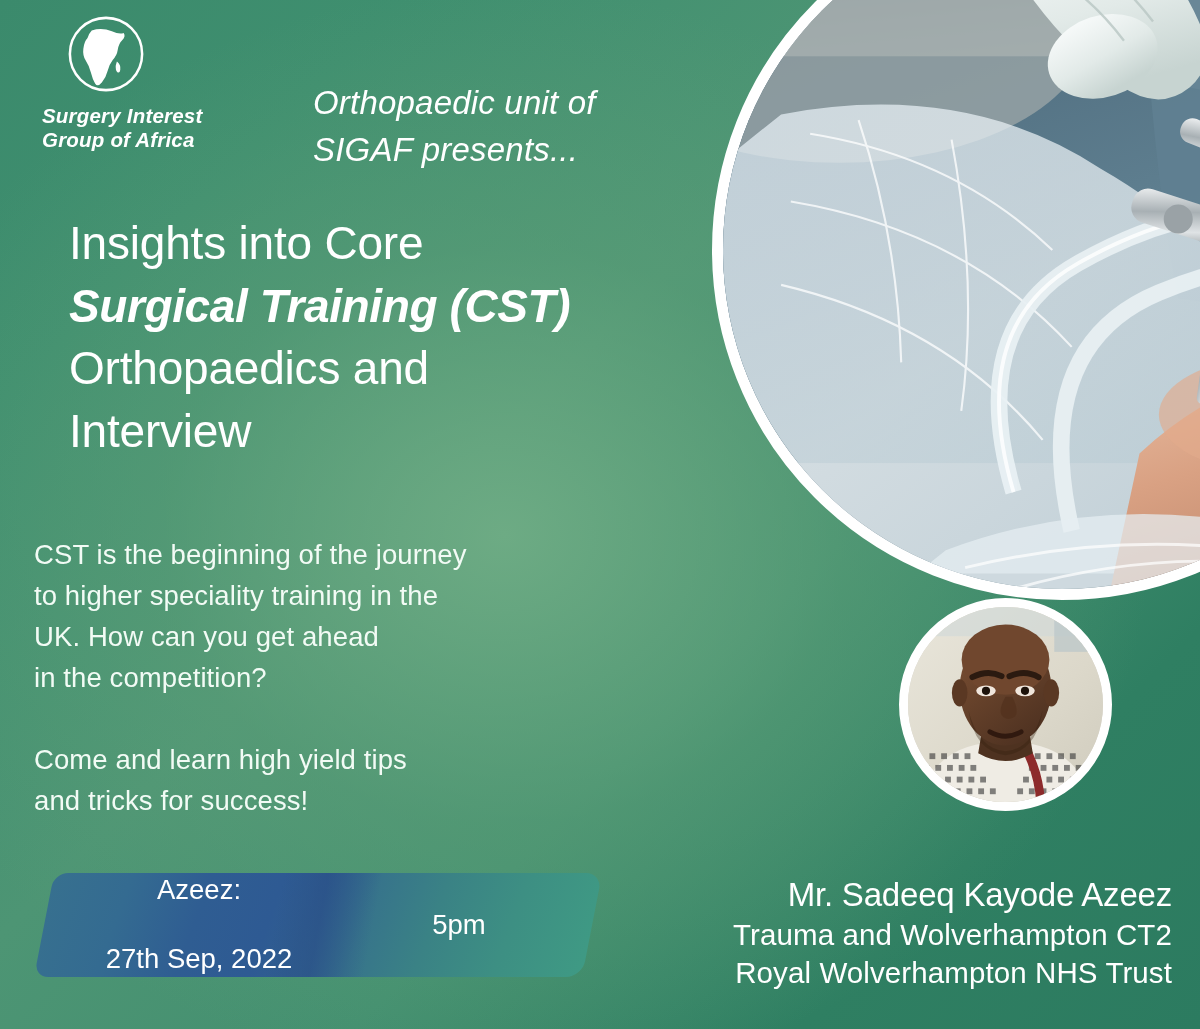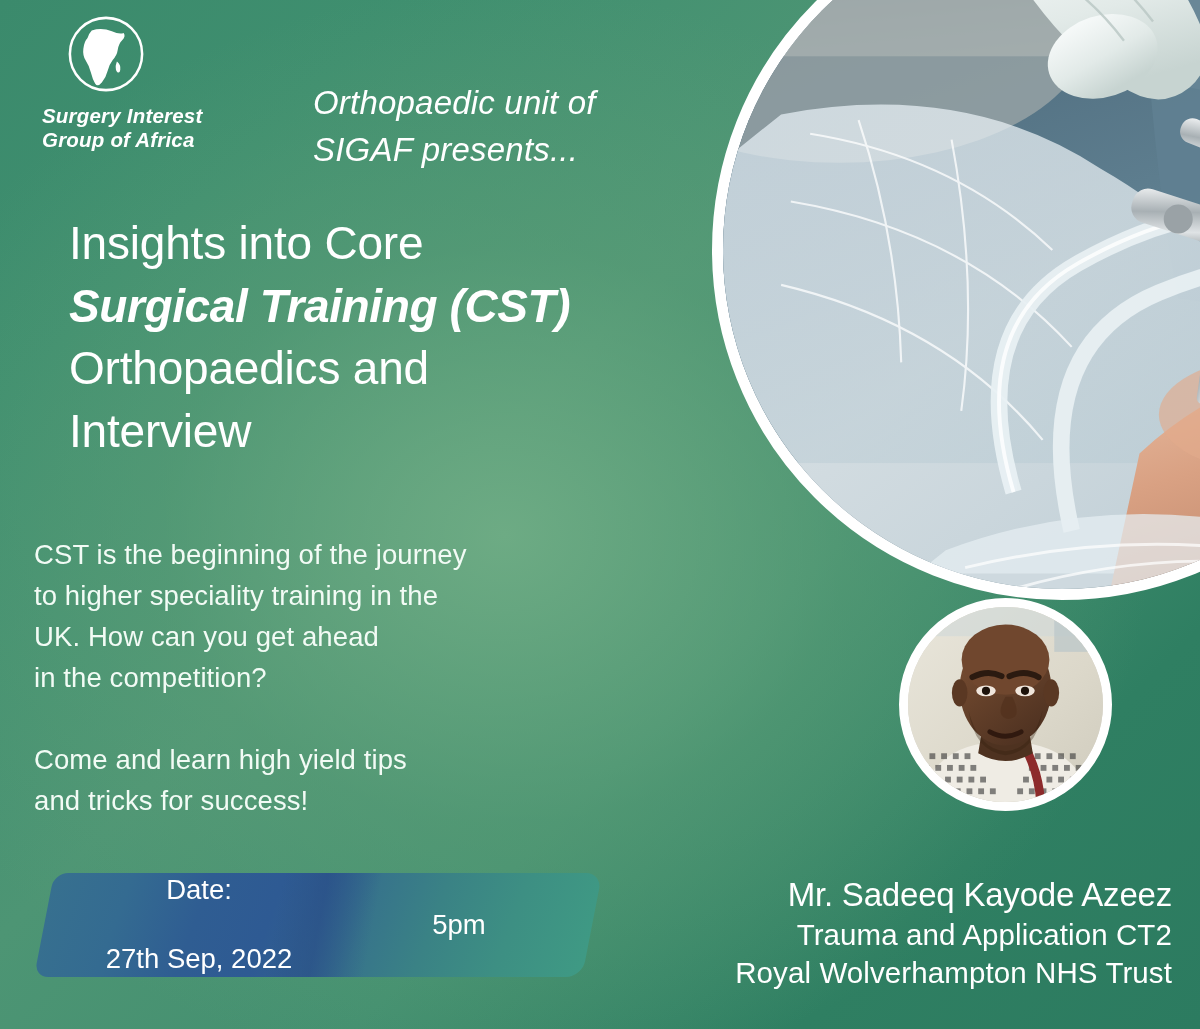--- a/index.html
+++ b/index.html
@@ -320,21 +320,21 @@
 UK. How can you get ahead
 in the competition?</p>
     <p>Come and learn high yield tips
 and tricks for success!</p>
   </div>
 
   <div class="datetime-banner">
     <div class="banner-shape"></div>
     <div class="banner-inner">
       <div class="dt-cell date">
-        <div>Date:</div>
+        <div>Azeez:</div>
         <div>27th Sep, 2022</div>
       </div>
       <div class="dt-cell time">
         <div>5pm</div>
       </div>
     </div>
   </div>
 
   <div class="speaker-portrait">
     <svg class="portrait-art" viewBox="0 0 200 200" preserveAspectRatio="xMidYMid slice">
@@ -428,17 +428,17 @@
       <path d="M100 92 q-9 16 -2 21 q6 4 12 -1 q4 -6 -3 -20" fill="#53331f" opacity="0.85"></path>
 
       <path d="M84 128 q16 9 32 0" stroke="#30190f" stroke-width="5" fill="none" stroke-linecap="round"></path>
 
       <path d="M62 106 q10 40 38 42 q28 -2 38 -42 q-6 42 -38 46 q-32 -4 -38 -46 Z" fill="#33200f" opacity="0.35"></path>
     </svg>
   </div>
 
   <div class="speaker-caption">
     <div class="speaker-name">Mr. Sadeeq Kayode Azeez</div>
-    <div class="speaker-role">Trauma and Application CT2</div>
+    <div class="speaker-role">Trauma and Wolverhampton CT2</div>
     <div class="speaker-org">Royal Wolverhampton NHS Trust</div>
   </div>
 
 </div>
 
 </body></html>

